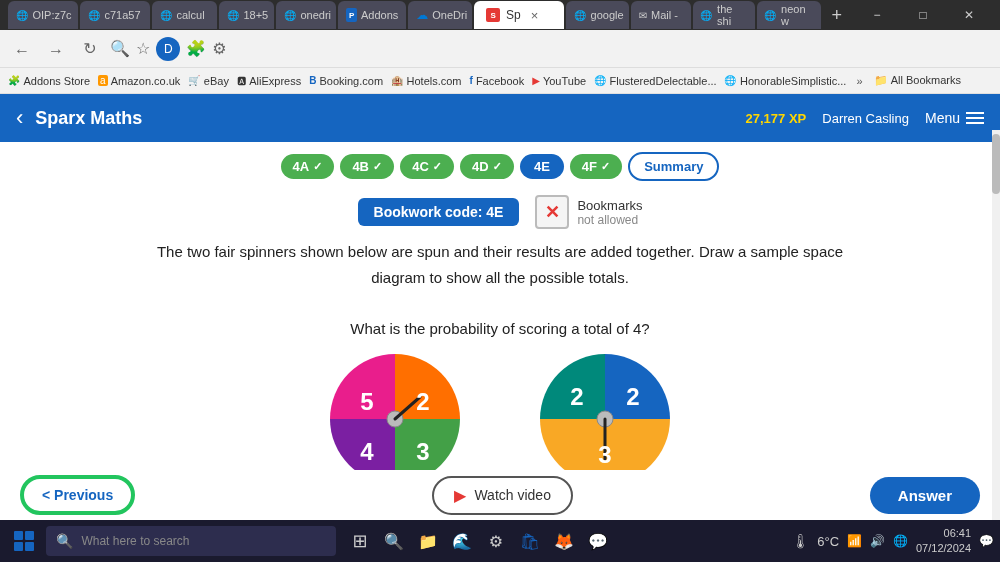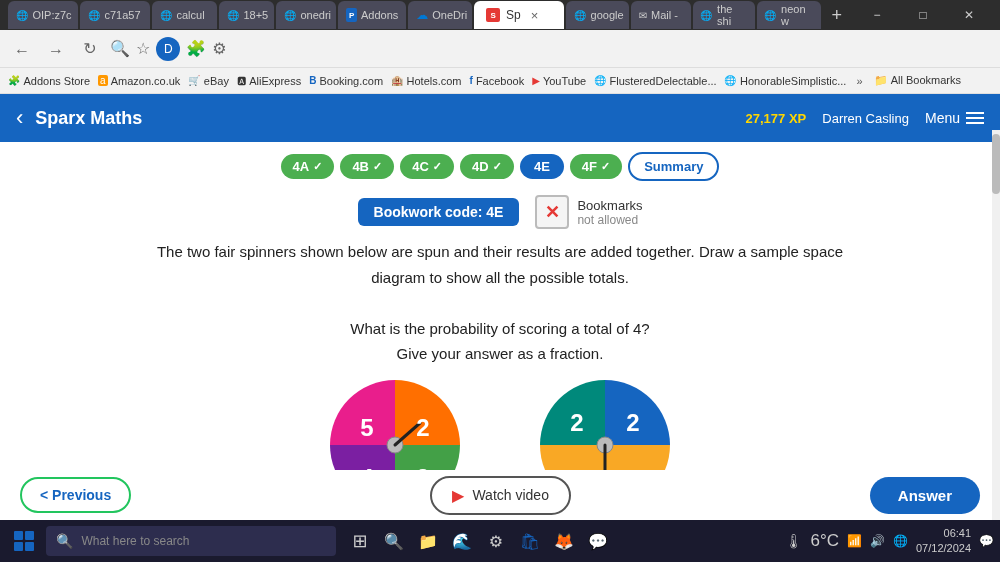--- a/index.html
+++ b/index.html
@@ -181,21 +181,20 @@
         <div style="font-size:12px; color:#888;">not allowed</div>
       </div>
     </div>
   </div>
 
   <div style="text-align:center; font-size:15px; color:#222; line-height:1.7; margin-bottom:8px;">
     <div>The two fair spinners shown below are spun and their results are added together. Draw a sample space</div>
     <div>diagram to show all the possible totals.</div>
     <br>
     <div>What is the probability of scoring a total of 4?</div>
-    <div>Give your answer as a fraction.</div>
   </div>
 
   <div style="display:flex; justify-content:center; gap:70px; margin-top:4px;">
 
     <div style="position:relative; width:140px; height:140px;">
       <svg width="140" height="140" viewBox="0 0 140 140">
 
         <path d="M70,70 L70,5 A65,65 0 0,0 5,70 Z" fill="#e91e8c"></path>
 
         <path d="M70,70 L70,5 A65,65 0 0,1 135,70 Z" fill="#ff6f00"></path>
@@ -230,21 +229,21 @@
 
         <text x="42" y="50" font-size="24" font-weight="bold" fill="white" text-anchor="middle" dominant-baseline="middle">2</text>
         <text x="98" y="50" font-size="24" font-weight="bold" fill="white" text-anchor="middle" dominant-baseline="middle">2</text>
         <text x="70" y="108" font-size="24" font-weight="bold" fill="white" text-anchor="middle" dominant-baseline="middle">3</text>
       </svg>
     </div>
   </div>
 </div>
 
 <div style="position:absolute; bottom:42px; left:0; right:0; display:flex; align-items:center; justify-content:space-between; padding:0 20px; background:#fff; height:50px;">
-  <button style="background:white; border:2px solid #22c55e; color:#1565c0; border-radius:20px; padding:8px 18px; font-size:14px; font-weight:600; cursor:pointer;">
+  <button style="background:white; border:4px solid #22c55e; color:#1565c0; border-radius:20px; padding:8px 18px; font-size:14px; font-weight:600; cursor:pointer;">
     <span>&lt; Previous</span>
   </button>
   <button style="background:white; border:2px solid #555; color:#333; border-radius:20px; padding:8px 20px; font-size:14px; cursor:pointer; display:flex; align-items:center; gap:8px;">
     <span style="color:#e53935; font-size:16px;">▶</span>
     <span>Watch video</span>
   </button>
   <button style="background:#1565c0; color:#ffffff; border:none; border-radius:20px; padding:10px 28px; font-size:15px; font-weight:bold; cursor:pointer;">
     <span>Answer</span>
   </button>
 </div>
@@ -275,21 +274,21 @@
     <div style="width:32px; height:32px; border-radius:4px; display:flex; align-items:center; justify-content:center; cursor:pointer; color:#f9a825; font-size:16px;">📁</div>
     <div style="width:32px; height:32px; border-radius:4px; display:flex; align-items:center; justify-content:center; cursor:pointer; color:#1565c0; font-size:16px;">🌊</div>
     <div style="width:32px; height:32px; border-radius:4px; display:flex; align-items:center; justify-content:center; cursor:pointer; color:#ccc; font-size:16px;">⚙</div>
     <div style="width:32px; height:32px; border-radius:4px; display:flex; align-items:center; justify-content:center; cursor:pointer; color:#1565c0; font-size:16px;">🛍</div>
     <div style="width:32px; height:32px; border-radius:4px; display:flex; align-items:center; justify-content:center; cursor:pointer; font-size:16px;">🦊</div>
     <div style="width:32px; height:32px; border-radius:4px; display:flex; align-items:center; justify-content:center; cursor:pointer; font-size:16px;">💬</div>
   </div>
 
   <div style="margin-left:auto; display:flex; align-items:center; gap:8px; color:#ccc;">
     <span style="font-size:14px;">🌡</span>
-    <span style="font-size:17px;">6°C</span>
+    <span style="font-size:13px;">6°C</span>
     <span style="font-size:12px;">📶</span>
     <span style="font-size:12px;">🔊</span>
     <span style="font-size:12px;">🌐</span>
     <div style="text-align:right; font-size:11px; color:#ccc; line-height:1.4;">
       <div>06:41</div>
       <div>07/12/2024</div>
     </div>
     <span style="font-size:12px; cursor:pointer;">💬</span>
   </div>
 </div>

